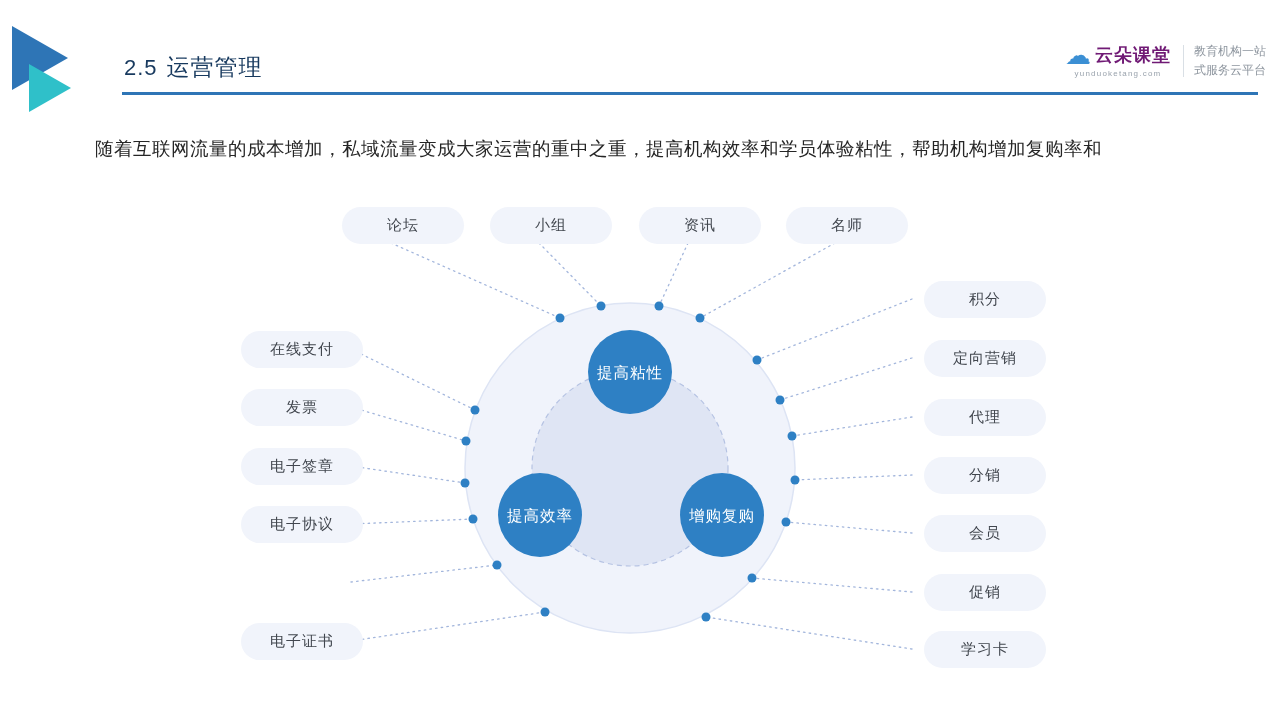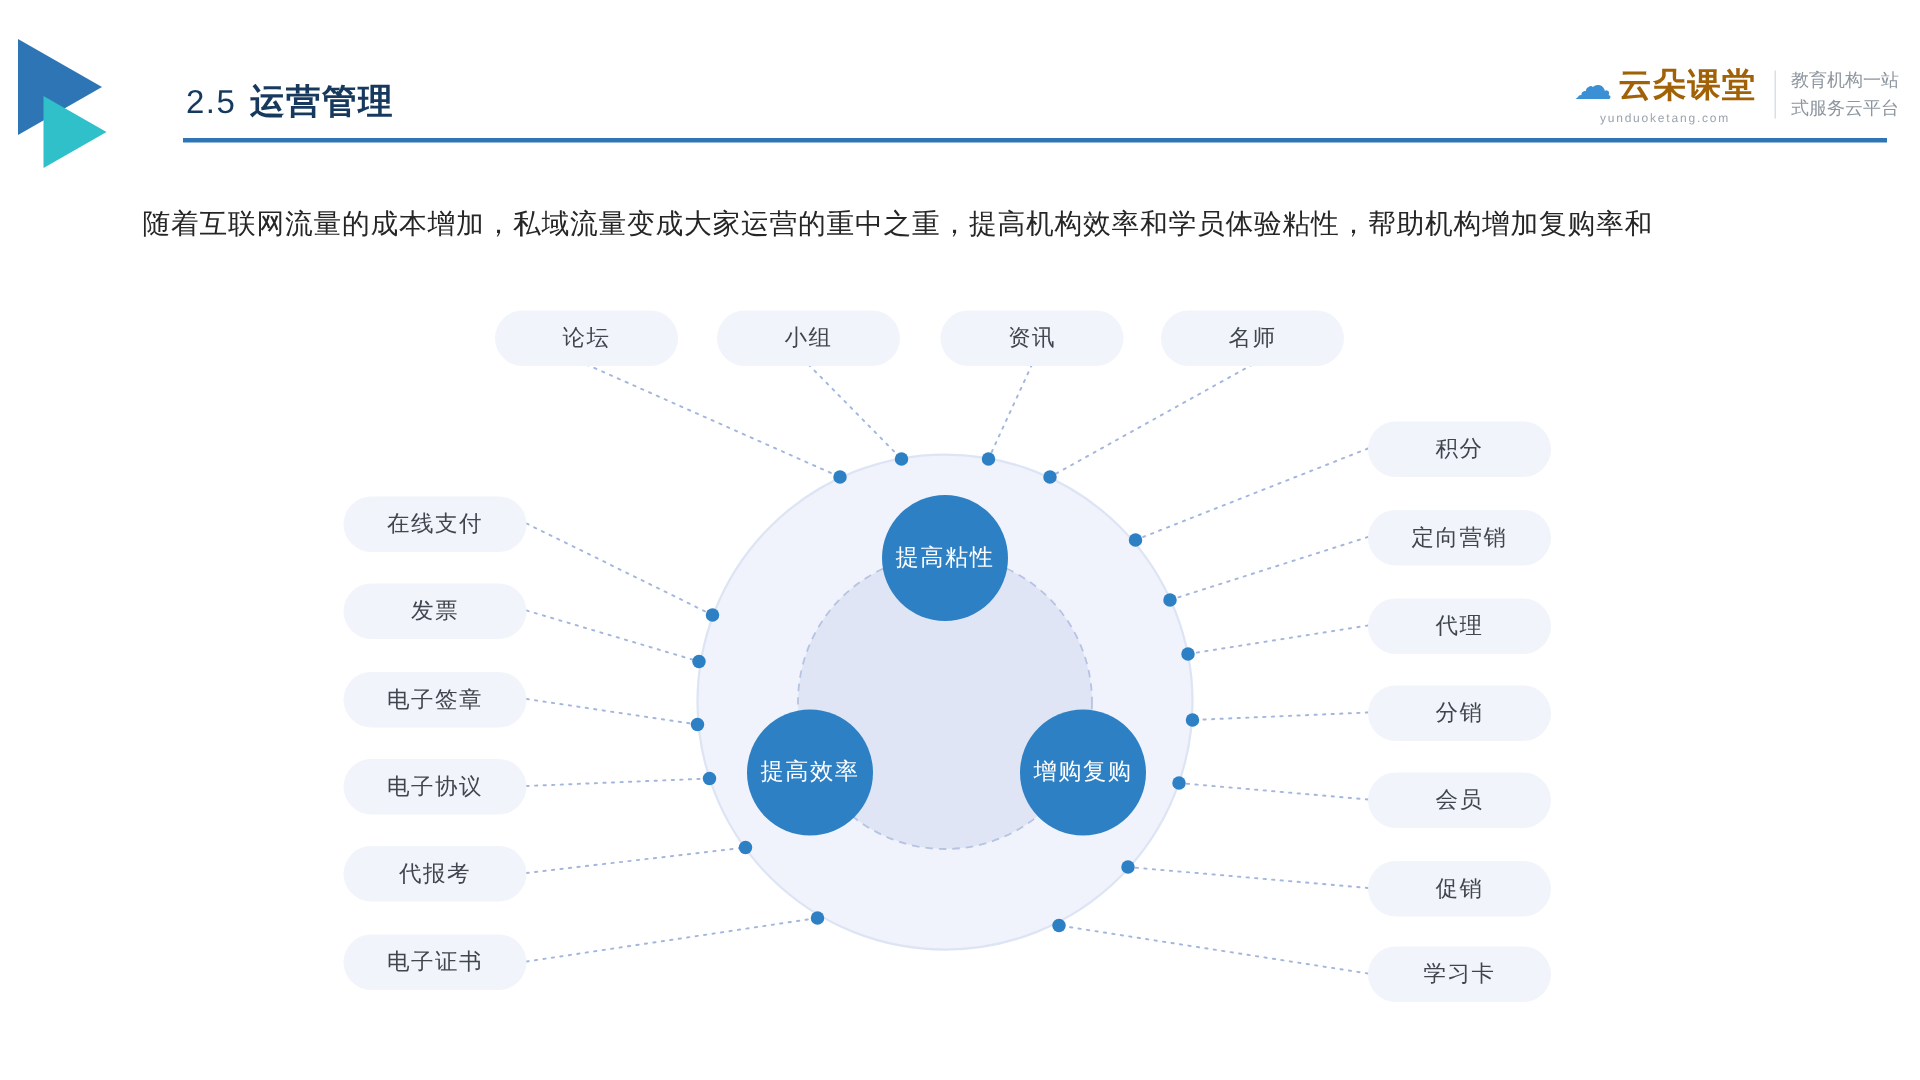--- a/index.html
+++ b/index.html
@@ -4,37 +4,37 @@
 <style>
   html,body{margin:0;padding:0;background:#ffffff;}
   .slide{
     position:relative;width:1280px;height:720px;background:#ffffff;overflow:hidden;
     font-family:"Liberation Sans","DejaVu Sans",sans-serif;
   }
   
   .logo-triangles{position:absolute;left:12px;top:26px;}
   .header-title{position:absolute;left:124px;top:52px;color:#17395e;letter-spacing:1px;}
   .header-title .num{font-size:22px;font-weight:400;margin-right:9px;}
-  .header-title .txt{font-size:23px;font-weight:700;}
+  .header-title .txt{font-size:23px;font-weight:400;}
   .title-rule{position:absolute;left:122px;top:92px;width:1136px;height:3px;background:#2e75b6;}
   
   .brand{position:absolute;right:14px;top:42px;display:flex;align-items:center;}
   .brand-left{display:flex;flex-direction:column;align-items:center;}
   .brand-row{display:flex;align-items:center;gap:4px;}
   .brand-cloud{color:#3b8fd4;font-size:26px;line-height:22px;}
-  .brand-name{color:#a16207;font-weight:700;font-size:22px;letter-spacing:1px;}
+  .brand-name{color:#701a75;font-weight:700;font-size:18px;letter-spacing:1px;}
   .brand-domain{color:#9aa3ad;font-size:8px;letter-spacing:1.2px;margin-top:2px;}
   .brand-sep{width:1px;height:32px;background:#d9dfe5;margin:0 10px 0 12px;}
   .brand-tagline{color:#8d959e;font-size:12px;line-height:1.55;}
   
   .intro{position:absolute;left:95px;top:131px;width:1120px;color:#262626;font-size:18.5px;line-height:36px;letter-spacing:0.5px;}
   
   .diagram{position:absolute;left:0;top:0;width:1280px;height:720px;}
   .diagram svg{position:absolute;left:0;top:0;}
-  .pill-layer{position:absolute;left:0;top:0;width:1040px;height:720px;pointer-events:none;}
+  .pill-layer{position:absolute;left:12px;top:0;width:1040px;height:720px;pointer-events:none;}
   .pill{
     position:absolute;width:122px;height:37px;border-radius:19px;background:#f1f4fb;
     color:#41464e;font-size:15px;display:flex;align-items:center;justify-content:center;
     letter-spacing:1px;
   }
 </style>
 </head>
 <body>
 
 <div class="slide">
@@ -121,21 +121,20 @@
       </svg>
     <div class="pill-layer" id="pill-layer">
         <div class="pill" style="left: 330px; top: 206.5px;">论坛</div>
         <div class="pill" style="left: 627px; top: 206.5px;">资讯</div>
         <div class="pill" style="left: 478px; top: 206.5px;">小组</div>
         <div class="pill" style="left: 774px; top: 206.5px;">名师</div>
         <div class="pill" style="left: 229px; top: 330.5px;">在线支付</div>
         <div class="pill" style="left: 229px; top: 388.5px;">发票</div>
         <div class="pill" style="left: 229px; top: 447.5px;">电子签章</div>
         <div class="pill" style="left: 229px; top: 505.5px;">电子协议</div>
-        <div class="pill" style="left: 229px; top: 563.5px;">代报考</div>
         <div class="pill" style="left: 229px; top: 622.5px;">电子证书</div>
         <div class="pill" style="left: 912px; top: 280.5px;">积分</div>
         <div class="pill" style="left: 912px; top: 398.5px;">代理</div>
         <div class="pill" style="left: 912px; top: 339.5px;">定向营销</div>
         <div class="pill" style="left: 912px; top: 456.5px;">分销</div>
         <div class="pill" style="left: 912px; top: 514.5px;">会员</div>
         <div class="pill" style="left: 912px; top: 573.5px;">促销</div>
         <div class="pill" style="left: 912px; top: 630.5px;">学习卡</div>
       </div>
   </div>

